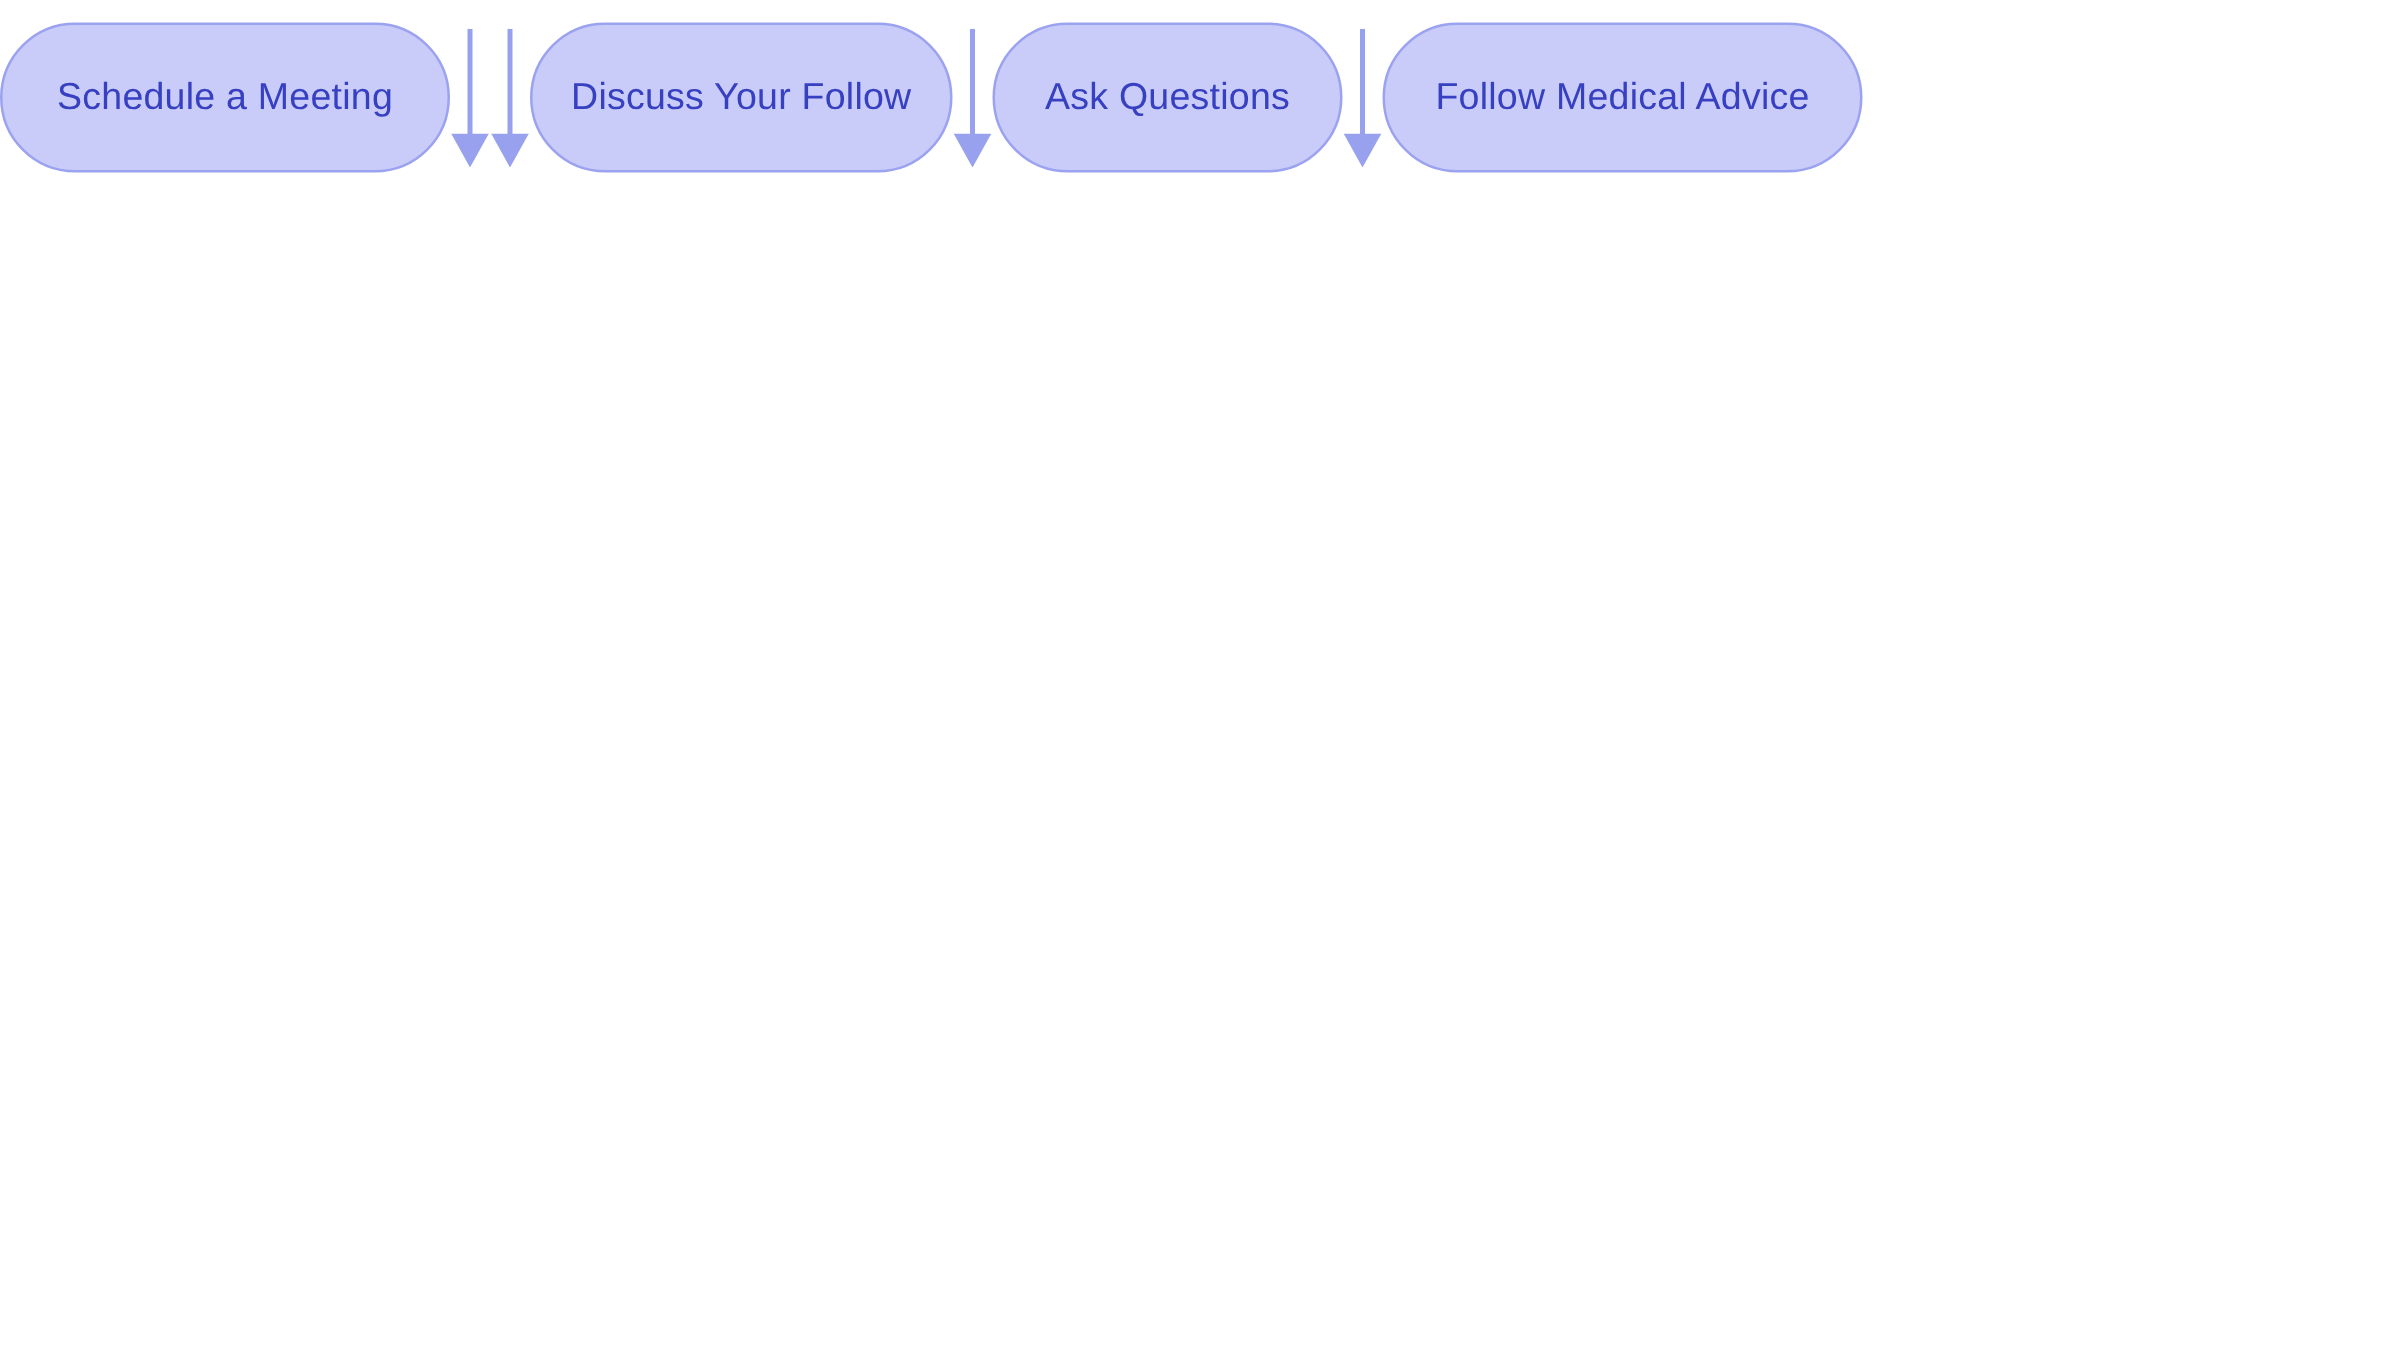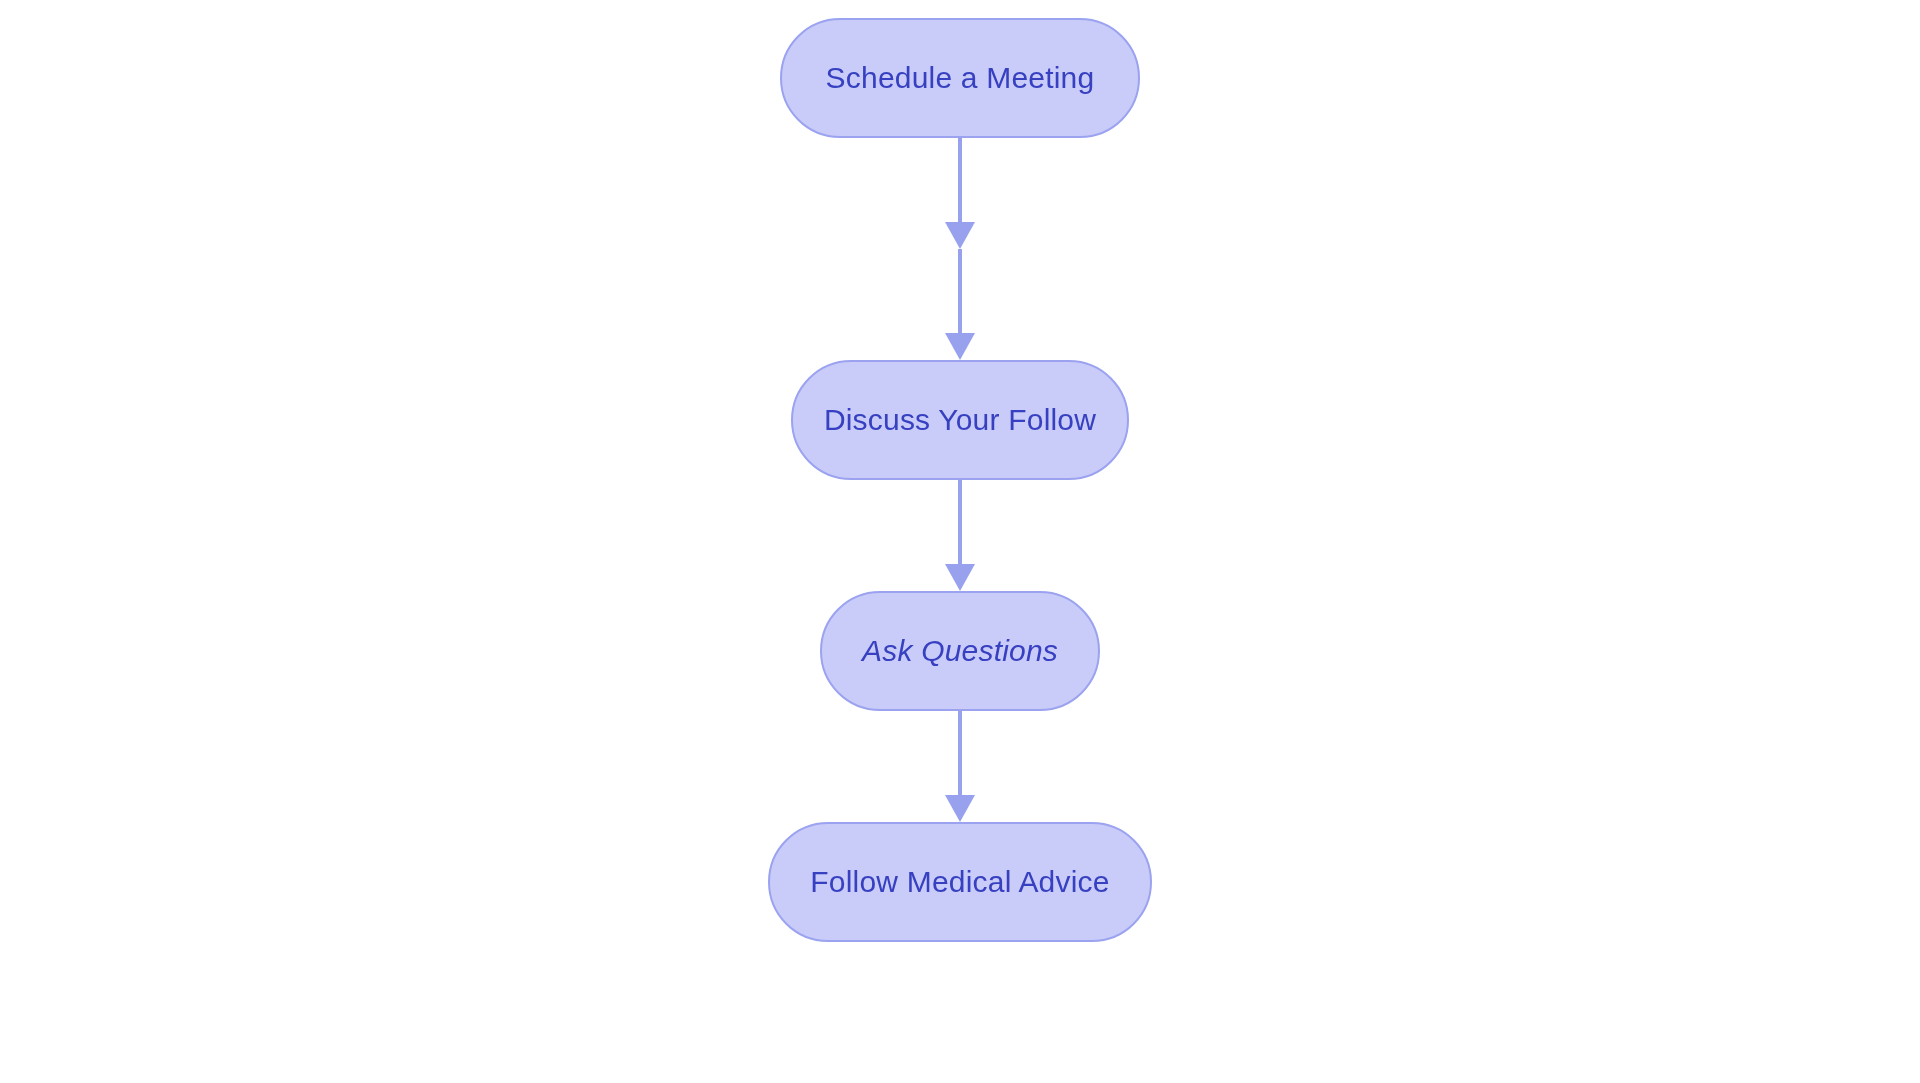--- a/index.html
+++ b/index.html
@@ -17,21 +17,20 @@
     width: 1920px;
     height: 1083px;
   }
 
   .flow {
     position: absolute;
     left: 0;
     top: 18px;
     width: 100%;
     display: flex;
-    flex-direction: column;
     align-items: center;
   }
 
   .node {
     height: 120px;
     border-radius: 60px;
     background: var(--node-fill, #c9cbf8);
     border: 2px solid var(--node-border, #9ba3f0);
     display: flex;
     align-items: center;
@@ -43,21 +42,21 @@
     color: var(--text-color, #3640c0);
     font-size: 30px;
     font-weight: 400;
     letter-spacing: 0.2px;
     white-space: nowrap;
   }
 
   .n1 { width: 360px; }
   .n2 { width: 497px; }
   .n3 { width: 338px; }
-  .n4 { width: 280px; font-style: italic; }
+  .n4 { width: 280px; }
   .n5 { width: 384px; }
 
   .arrow {
     flex: 0 0 auto;
     display: block;
   }
 
   .arrow line {
     stroke: var(--arrow-color, #98a1ed);
     stroke-width: 4;

